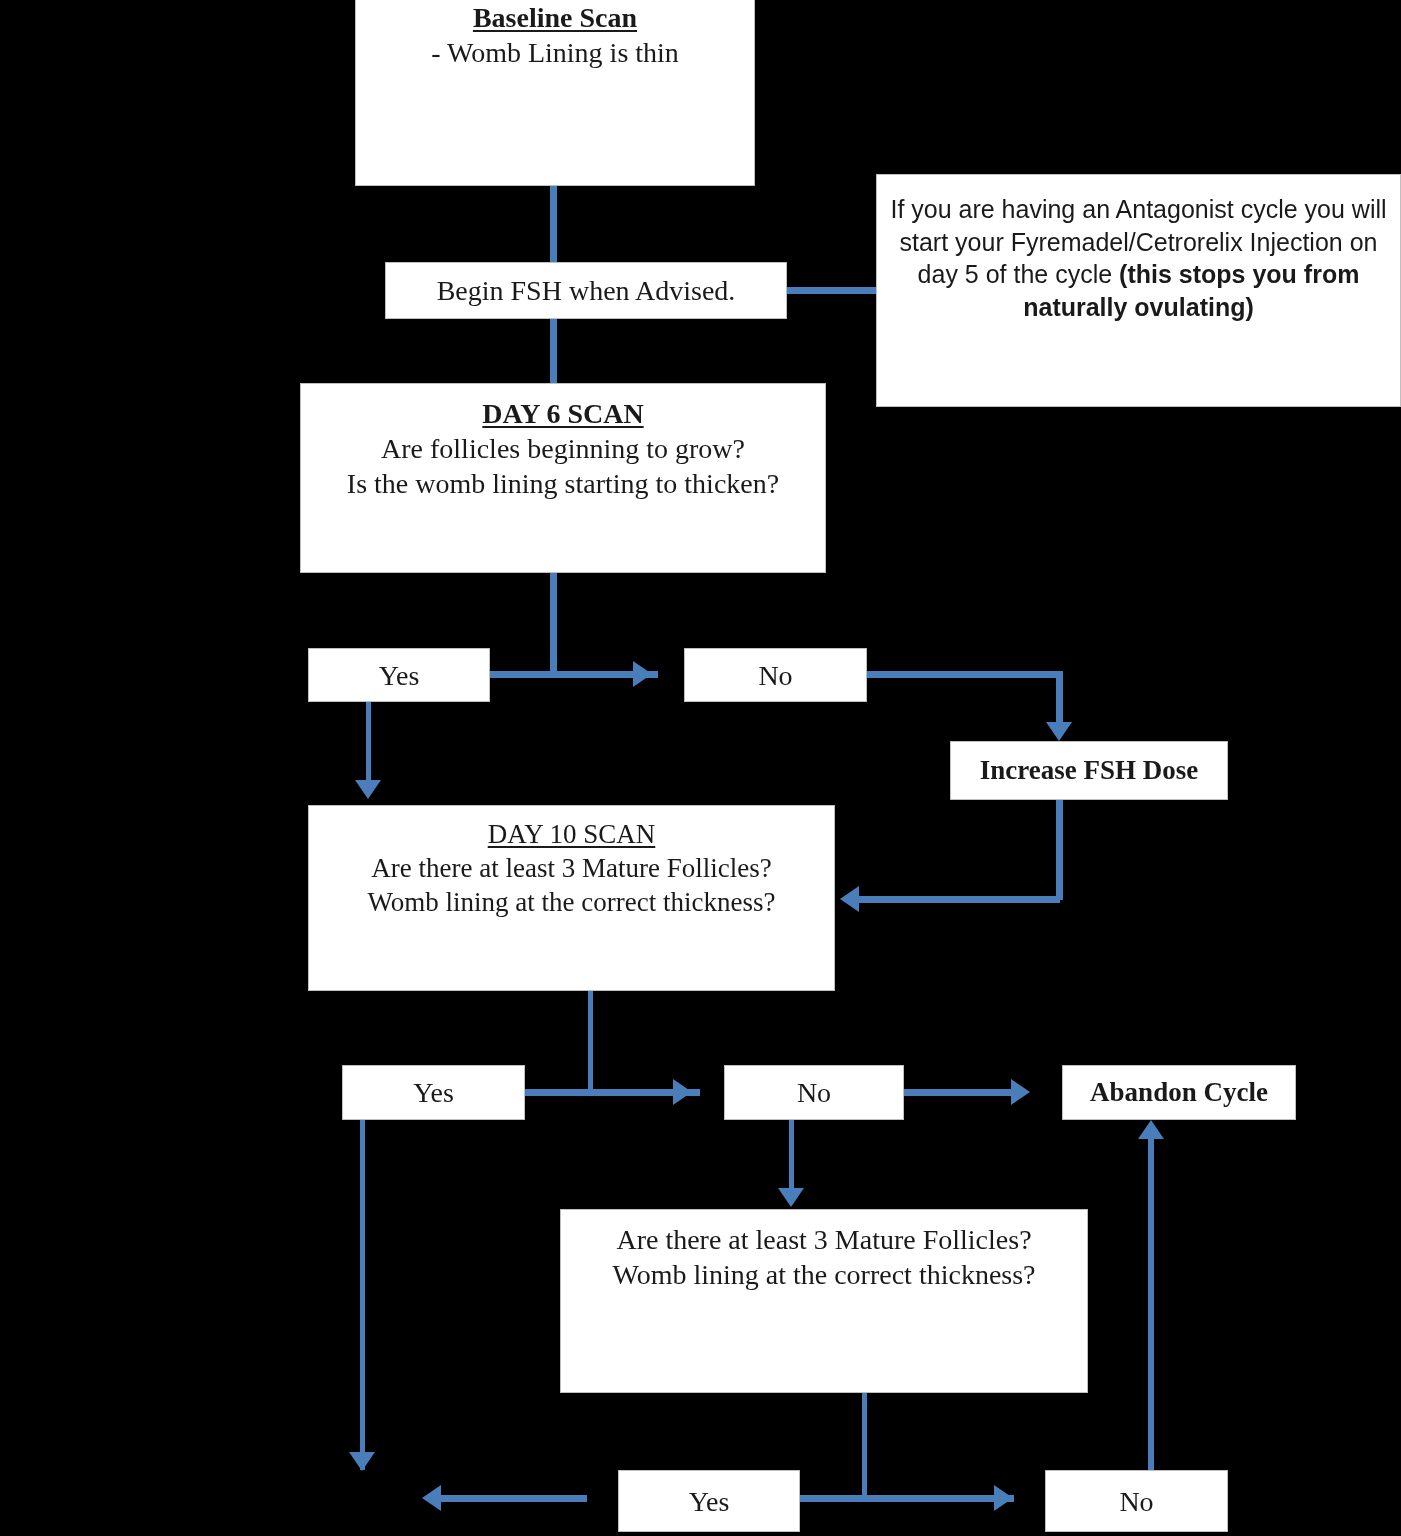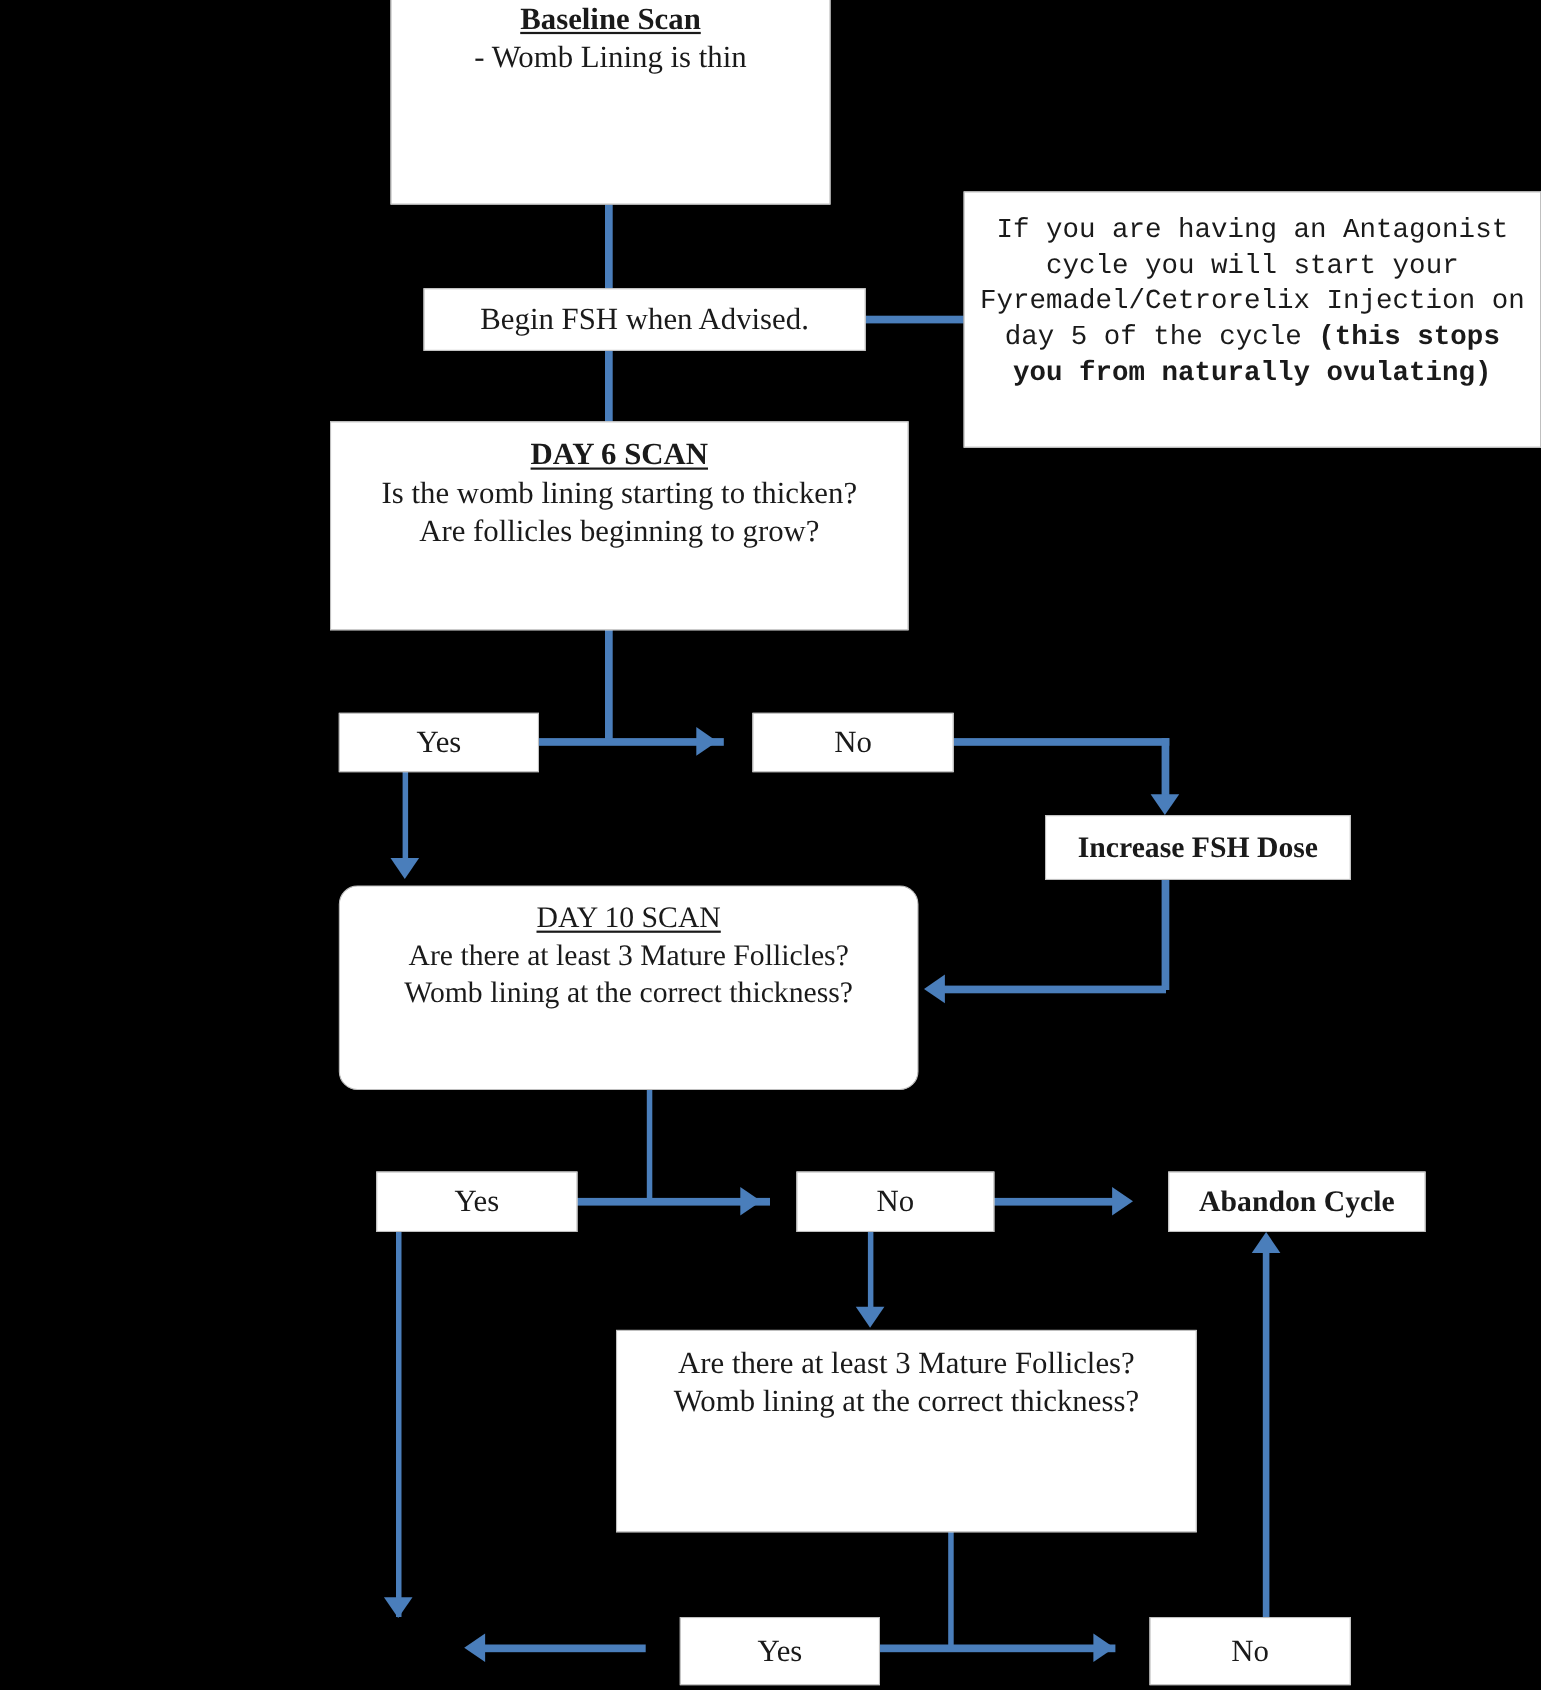--- a/index.html
+++ b/index.html
@@ -45,21 +45,21 @@
   .ttl-light {
     display: block;
     font-weight: normal;
     text-decoration: underline;
     text-underline-offset: 3px;
   }
   .ln { display: block; }
 
   
   .note {
-    font-family: Liberation Mono, monospace;
+    font-family: Liberation Sans, sans-serif;
     font-size: 25px;
     line-height: 1.30;
   }
   .note b { font-weight: bold; }
 
   .f28 { font-size: 28px; }
   .f27 { font-size: 27px; }
   .bold { font-weight: bold; }
 
   
@@ -166,22 +166,22 @@
 
   <div class="node note" style="left:876px; top:174px; width:525px; height:233px;">
     <div class="inner" style="padding-top:18px;">
       <span>If you are having an Antagonist cycle you will start your Fyremadel/Cetrorelix Injection on day 5 of the cycle </span><b>(this stops you from naturally ovulating)</b>
     </div>
   </div>
 
   <div class="node f28" style="left:300px; top:383px; width:526px; height:190px;">
     <div class="inner" style="padding-top:12px;">
       <span class="ttl">DAY 6 SCAN</span>
+      <span class="ln">Are follicles beginning to grow?</span>
       <span class="ln">Is the womb lining starting to thicken?</span>
-      <span class="ln">Are follicles beginning to grow?</span>
     </div>
   </div>
 
   <div class="node vcenter f28" style="left:276px; top:648px; width:182px; height:54px;">
     <div class="inner">
       <span>Yes</span>
     </div>
   </div>
 
   <div class="node vcenter f28" style="left:652px; top:648px; width:183px; height:54px;">
@@ -189,21 +189,21 @@
       <span>No</span>
     </div>
   </div>
 
   <div class="node vcenter f27" style="left:918px; top:741px; width:278px; height:59px;font-weight:bold;">
     <div class="inner">
       <span>Increase FSH Dose</span>
     </div>
   </div>
 
-  <div class="node f27" style="left:308px; top:805px; width:527px; height:186px;border-radius:17px;">
+  <div class="node f27" style="left:308px; top:805px; width:527px; height:186px;">
     <div class="inner" style="padding-top:12px;">
       <span class="ttl-light">DAY 10 SCAN</span>
       <span class="ln">Are there at least 3 Mature Follicles?</span>
       <span class="ln">Womb lining at the correct thickness?</span>
     </div>
   </div>
 
   <div class="node vcenter f28" style="left:310px; top:1065px; width:183px; height:55px;">
     <div class="inner">
       <span>Yes</span>

